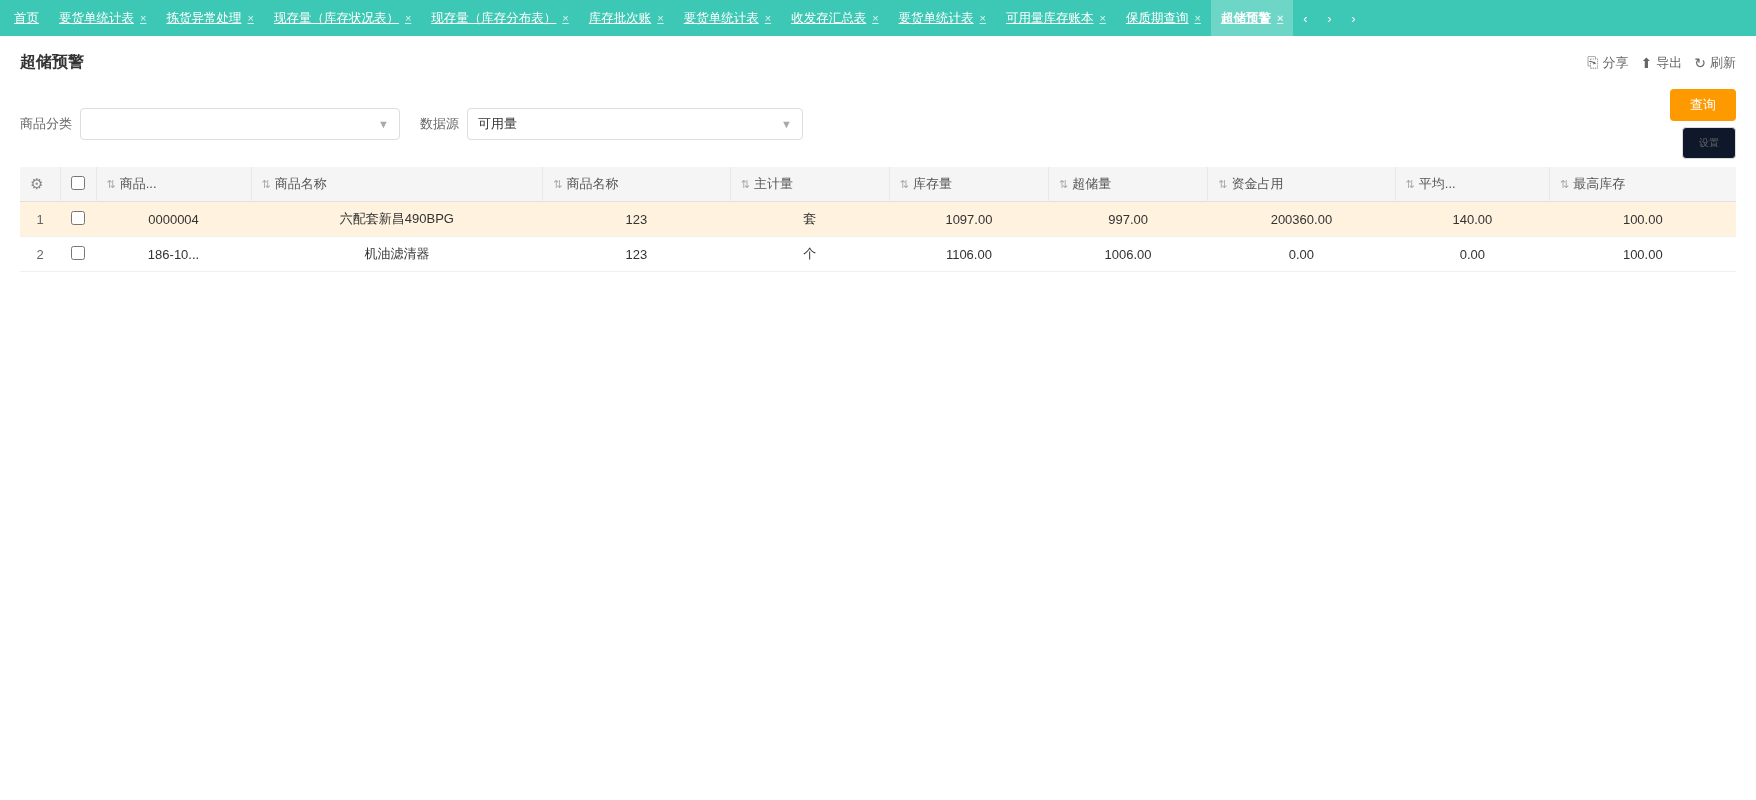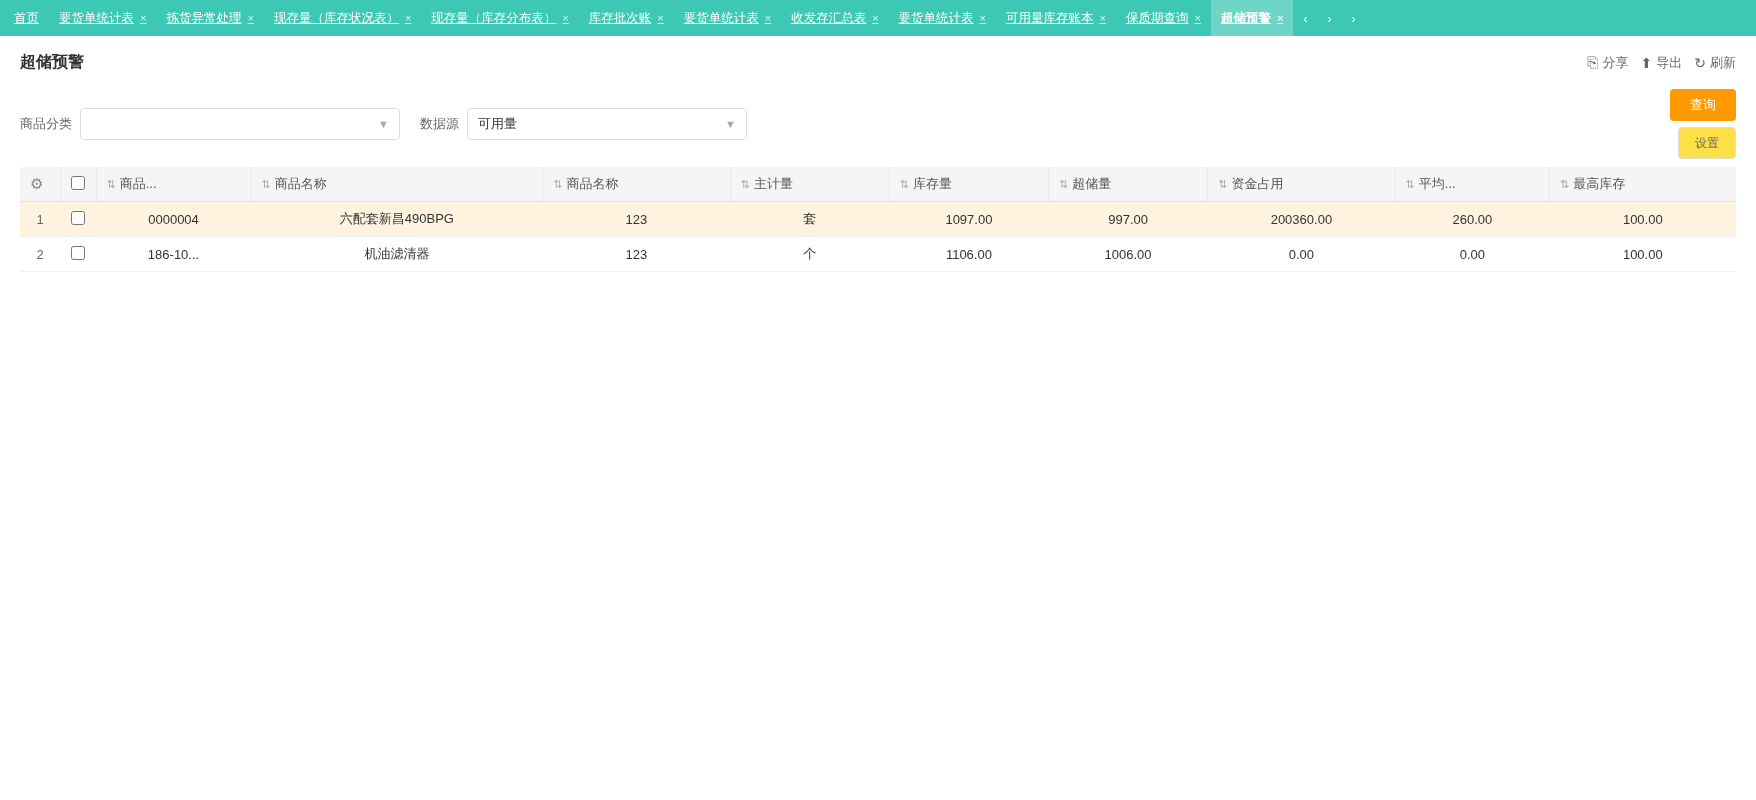--- a/index.html
+++ b/index.html
@@ -103,28 +103,28 @@
       background: #f90;
       color: #fff;
       border: none;
       border-radius: 4px;
       padding: 0 20px;
       height: 32px;
       cursor: pointer;
       font-size: 13px;
     }
     .btn-settings {
-      background: #fde047;
+      background: #0f172a;
       color: #666;
       border: 1px solid #ddd;
       border-radius: 4px;
       padding: 0 16px;
       height: 32px;
       cursor: pointer;
-      font-size: 12px;
+      font-size: 10px;
     }
 
     
     .table-wrapper { width: 100%; overflow-x: auto; }
     table {
       width: 100%;
       border-collapse: collapse;
       font-size: 13px;
     }
     thead tr {
@@ -241,21 +241,21 @@
   <div style="display:flex; align-items:center; gap:20px; margin-bottom:8px;">
     <div class="filter-item">
       <span class="filter-label">商品分类</span>
       <div class="filter-select" style="width:320px;">
         <span style="color:#ccc;"></span>
         <span style="color:#aaa; font-size:11px;">▼</span>
       </div>
     </div>
     <div class="filter-item">
       <span class="filter-label">数据源</span>
-      <div class="filter-select" style="width:280px;">
+      <div class="filter-select" style="width:336px;">
         <span>可用量</span>
         <span style="color:#aaa; font-size:11px;">▼</span>
       </div>
     </div>
     <div style="margin-left:auto; display:flex; flex-direction:column; gap:6px; align-items:flex-end;">
       <button class="btn-query">查询</button>
       <button class="btn-settings">设置</button>
     </div>
   </div>
 
@@ -331,21 +331,21 @@
       <td class="checkbox-cell">
         <input type="checkbox" style="">
       </td>
       <td>0000004</td>
       <td>六配套新昌490BPG</td>
       <td>123</td>
       <td>套</td>
       <td>1097.00</td>
       <td>997.00</td>
       <td>200360.00</td>
-      <td>260.00</td>
+      <td>140.00</td>
       <td>100.00</td>
     </tr>
           <tr>
       <td class="row-num">2</td>
       <td class="checkbox-cell">
         <input type="checkbox" style="">
       </td>
       <td>186-10...</td>
       <td>机油滤清器</td>
       <td>123</td>

